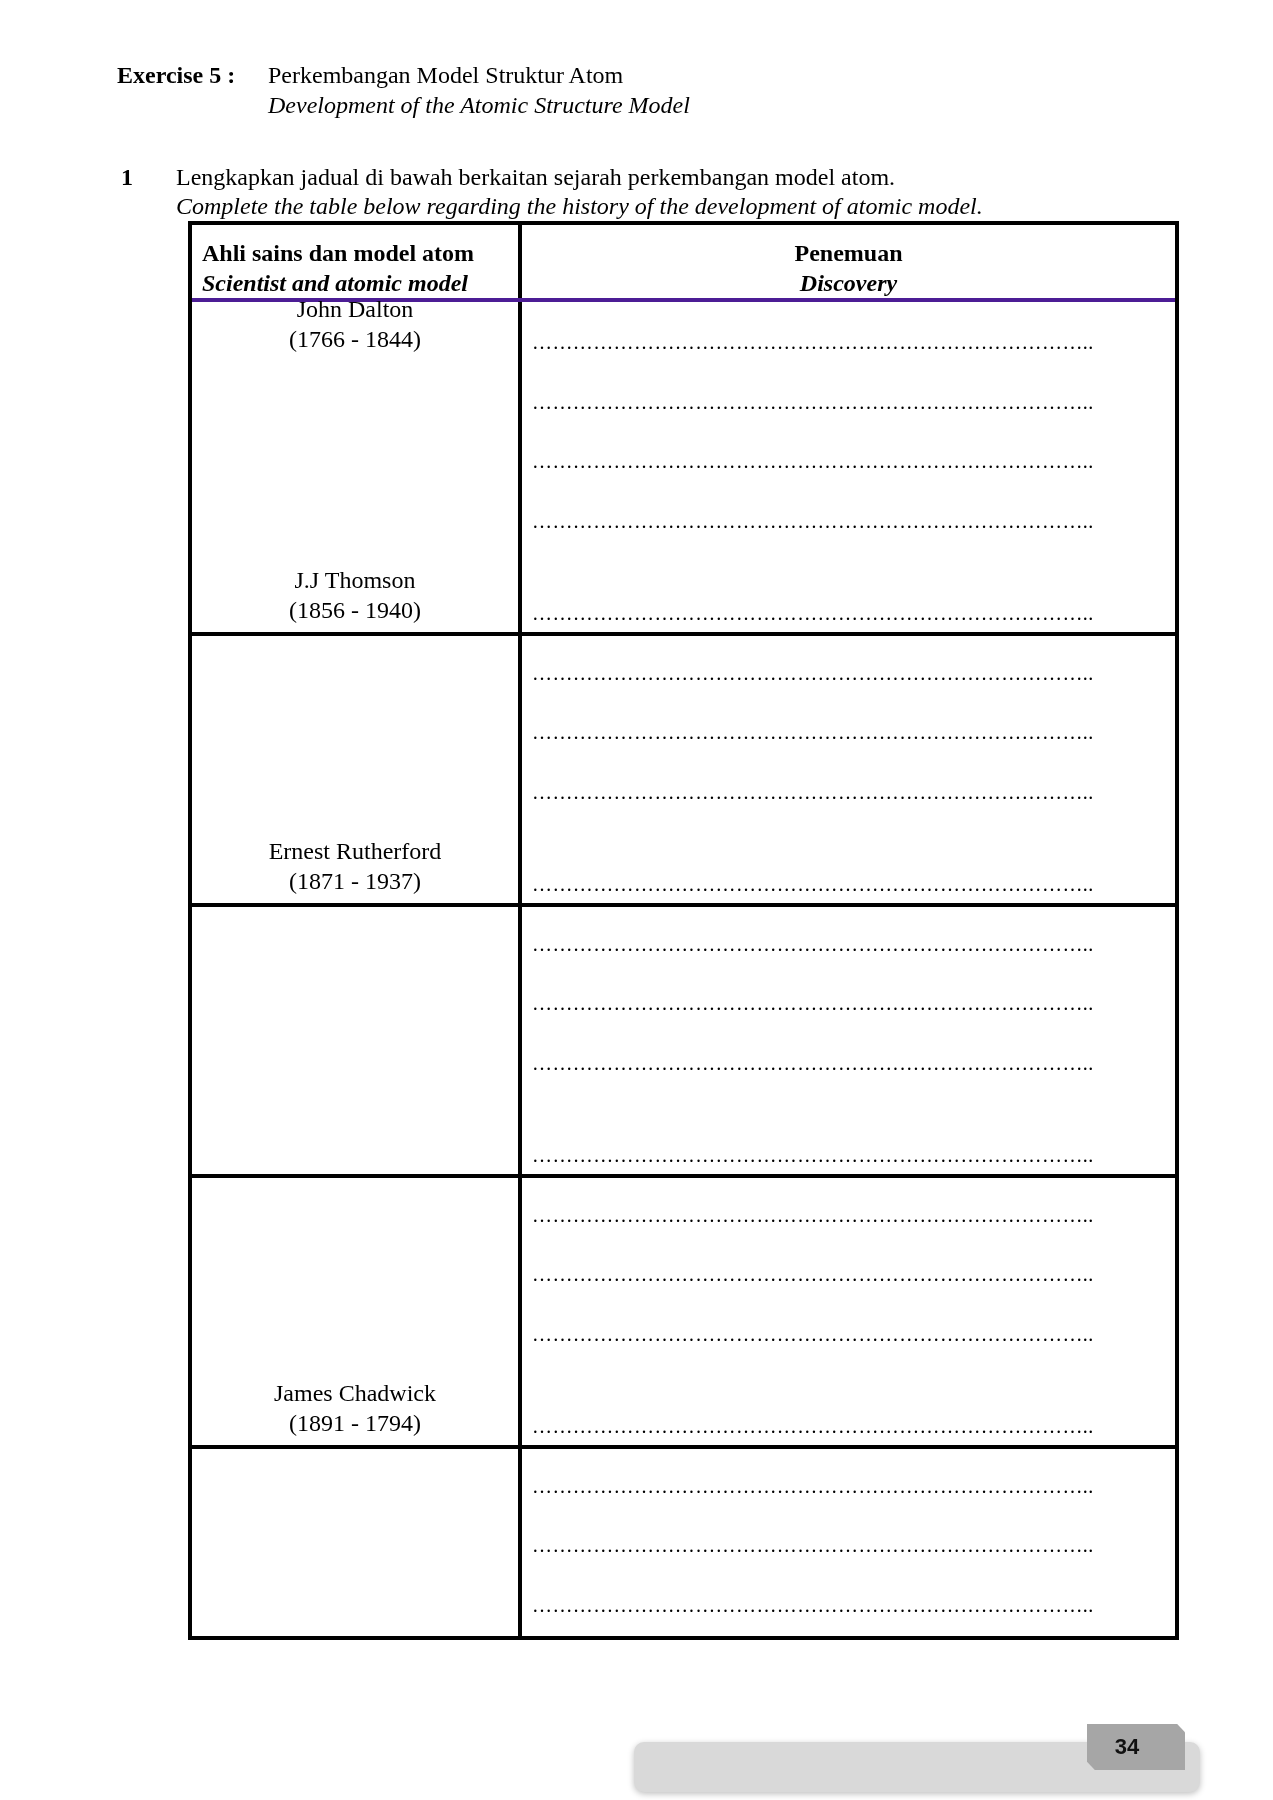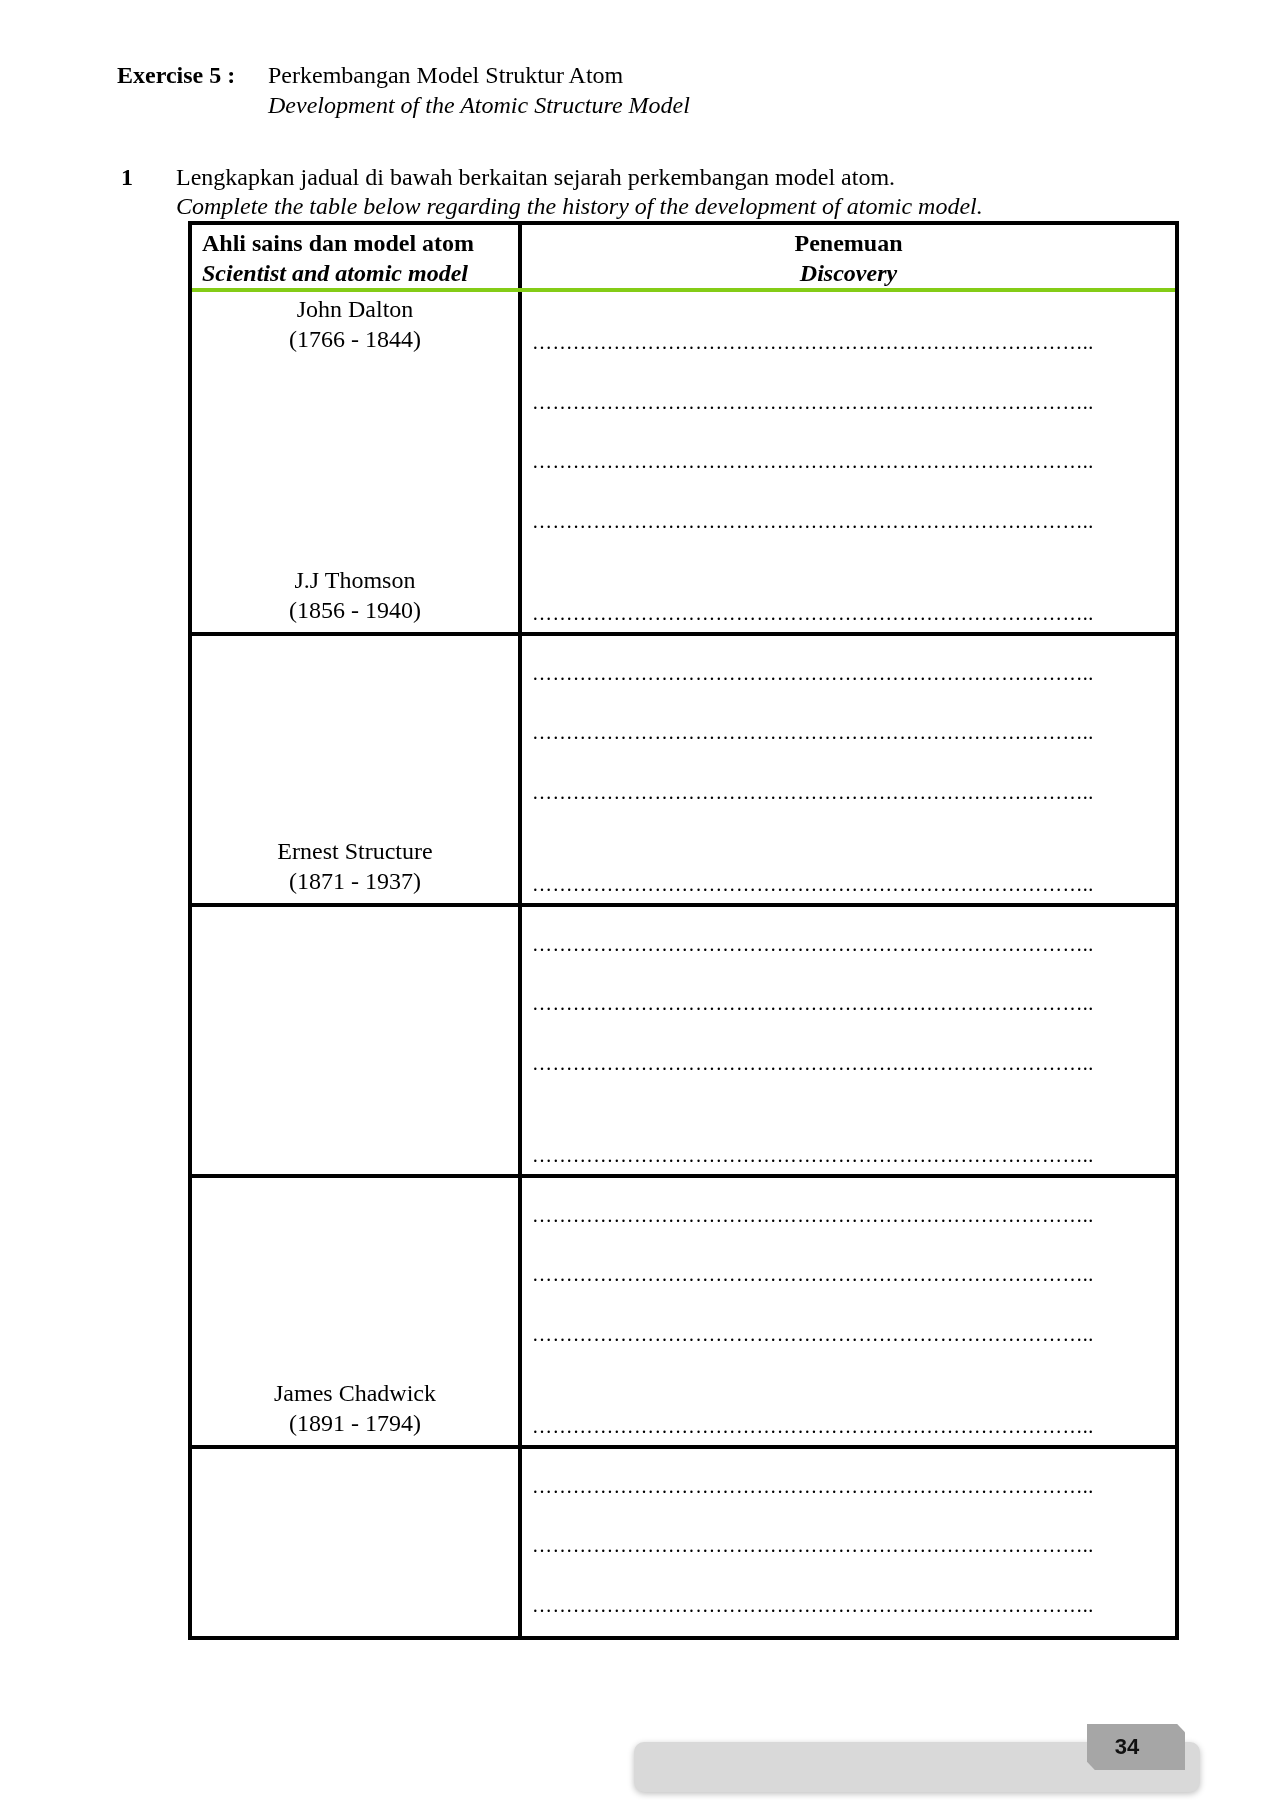--- a/index.html
+++ b/index.html
@@ -13,21 +13,21 @@
   .ex-sub { left: 268px; top: 92px; font-size: 24px; font-style: italic; }
   .q-num { left: 121px; top: 164px; font-size: 24px; font-weight: bold; }
   .q-text { left: 176px; top: 164px; font-size: 24px; }
   .q-sub { left: 176px; top: 193px; font-size: 24px; font-style: italic; }
 
   .tbl {
     left: 188px; top: 221px; width: 991px; height: 1419px;
     border: 4px solid #000; box-sizing: border-box;
   }
   .col-div { left: 326px; top: 0; width: 4px; height: 100%; background: #000; position: absolute; }
-  .hdr { position: absolute; left: 0; top: 0; width: 100%; height: 63px; border-bottom: 4px solid #84cc16; box-sizing: content-box; }
+  .hdr { position: absolute; left: 0; top: 10px; width: 100%; height: 63px; border-bottom: 4px solid #4c1d95; box-sizing: content-box; }
   .hdr-l { position: absolute; left: 10px; top: 3px; font-size: 24px; font-weight: bold; line-height: 30px; }
   .hdr-r { position: absolute; left: 330px; right: 0; top: 3px; font-size: 24px; font-weight: bold; text-align: center; line-height: 30px; }
   .it { font-style: italic; }
 
   .row { position: absolute; left: 0; width: 100%; height: 344px; box-sizing: border-box; text-decoration: underline; }
   .row-sep { border-bottom: 4px solid #000; }
   .name-cell { position: absolute; left: 0; width: 326px; top: 2px; text-align: center; font-size: 24px; line-height: 30px; }
   .dots { position: absolute; left: 340px; width: 625px; font-size: 20px; letter-spacing: 0.4px; white-space: nowrap; overflow: hidden; line-height: 20px; }
 
   .footer-bar {
@@ -89,21 +89,21 @@
       <div>(1856 - 1940)</div>
     </div>
     <div class="dots" style="top:40px;">………………………………………………………………………..</div>
     <div class="dots" style="top:100px;">………………………………………………………………………..</div>
     <div class="dots" style="top:159px;">………………………………………………………………………..</div>
     <div class="dots" style="top:219px;">………………………………………………………………………..</div>
   </div>
 
   <div class="row row-sep" style="top:609px;">
     <div class="name-cell">
-      <div>Ernest Structure</div>
+      <div>Ernest Rutherford</div>
       <div>(1871 - 1937)</div>
     </div>
     <div class="dots" style="top:40px;">………………………………………………………………………..</div>
     <div class="dots" style="top:100px;">………………………………………………………………………..</div>
     <div class="dots" style="top:159px;">………………………………………………………………………..</div>
     <div class="dots" style="top:219px;">………………………………………………………………………..</div>
   </div>
 
   <div class="row row-sep" style="top:880px;">
     <div class="dots" style="top:40px;">………………………………………………………………………..</div>

